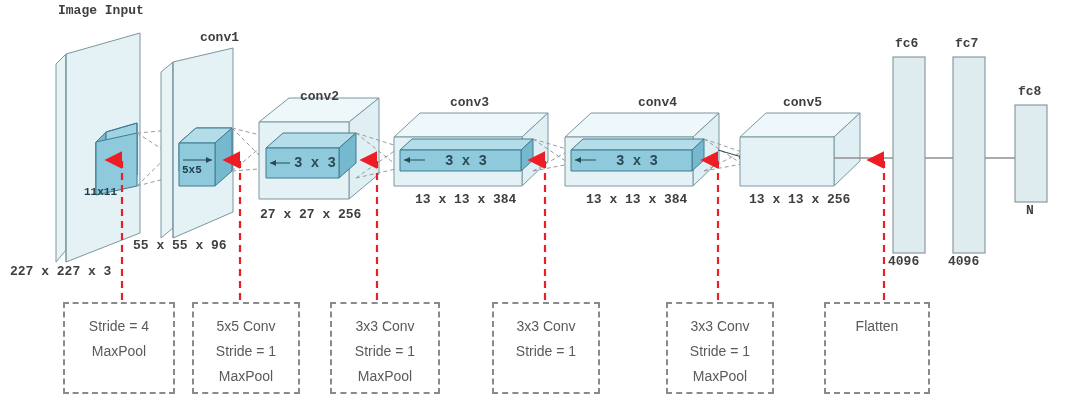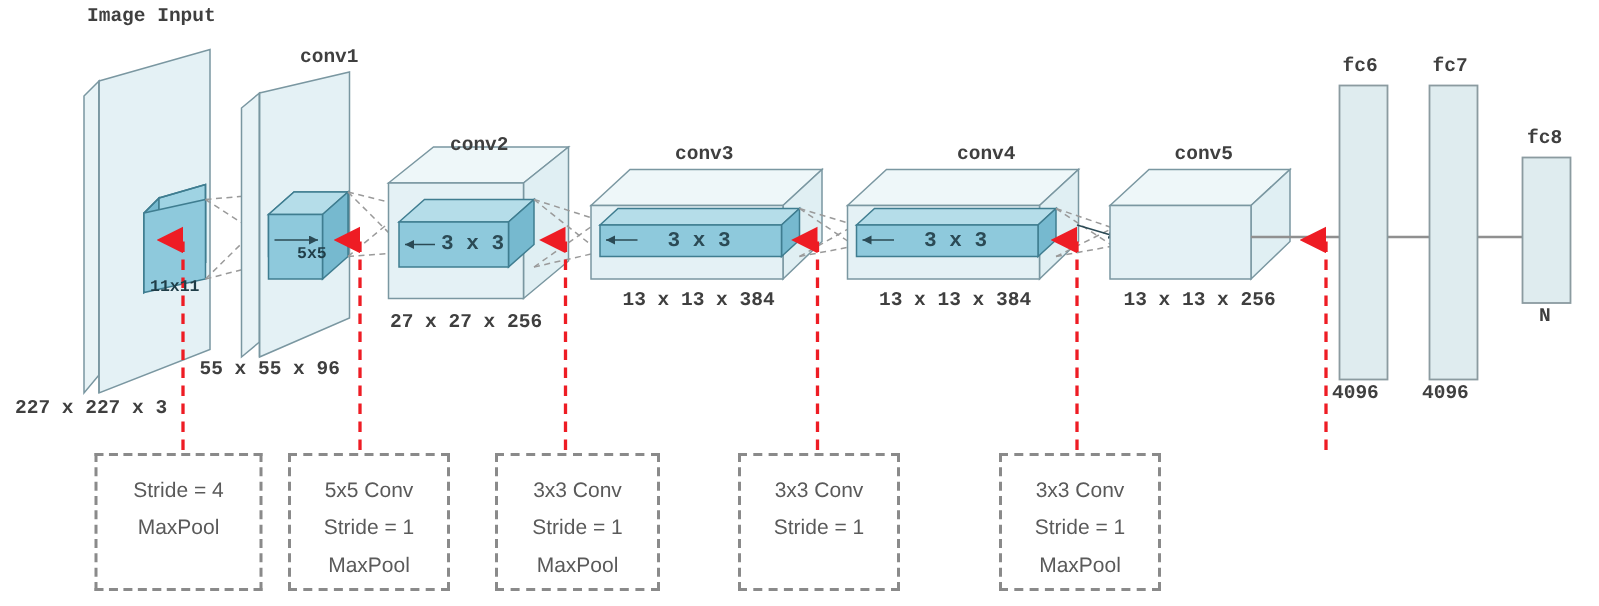--- a/index.html
+++ b/index.html
@@ -30,21 +30,21 @@
     position: absolute;
     color: #3f3f3f;
     font-family: Liberation Mono, monospace;
     white-space: nowrap;
     font-weight: bold;
     letter-spacing: 0px;
   }
   .lbl-title { font-size: 13px; }
   .lbl-dim   { font-size: 13px; }
   .lbl-kern  { font-size: 14px; color: #2b4a55; font-weight: bold; }
-  .lbl-small { font-size: 11px; color: #1f3d47; font-weight: bold; margin-left: 16px; }
+  .lbl-small { font-size: 11px; color: #1f3d47; font-weight: bold; }
   .lbl-n     { font-size: 13px; color: #3f3f3f; font-weight: bold; }
 
   .opbox {
     position: absolute;
     border: 2px dashed #8a8a8a;
     background: #ffffff;
     display: flex;
     flex-direction: column;
     align-items: center;
     justify-content: flex-start;
@@ -247,14 +247,19 @@
     <div class="line">Stride = 1</div>
     <div class="line"></div>
   </div>
 
   <div class="opbox" style="left:666px; top:302px; width:108px; height:92px;">
     <div class="line">3x3 Conv</div>
     <div class="line">Stride = 1</div>
     <div class="line">MaxPool</div>
   </div>
 
+  <div class="opbox" style="left:824px; top:302px; width:106px; height:92px;">
+    <div class="line">Flatten</div>
+    <div class="line"></div>
+    <div class="line"></div>
+  </div>
 
 </div>
 
 </body></html>

